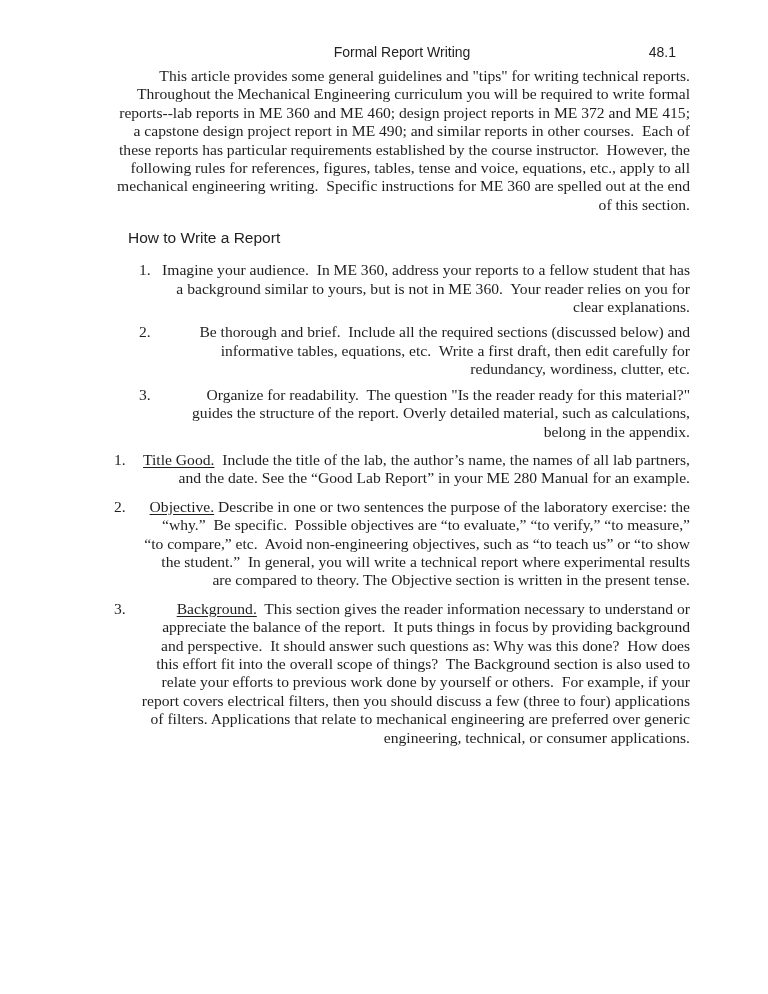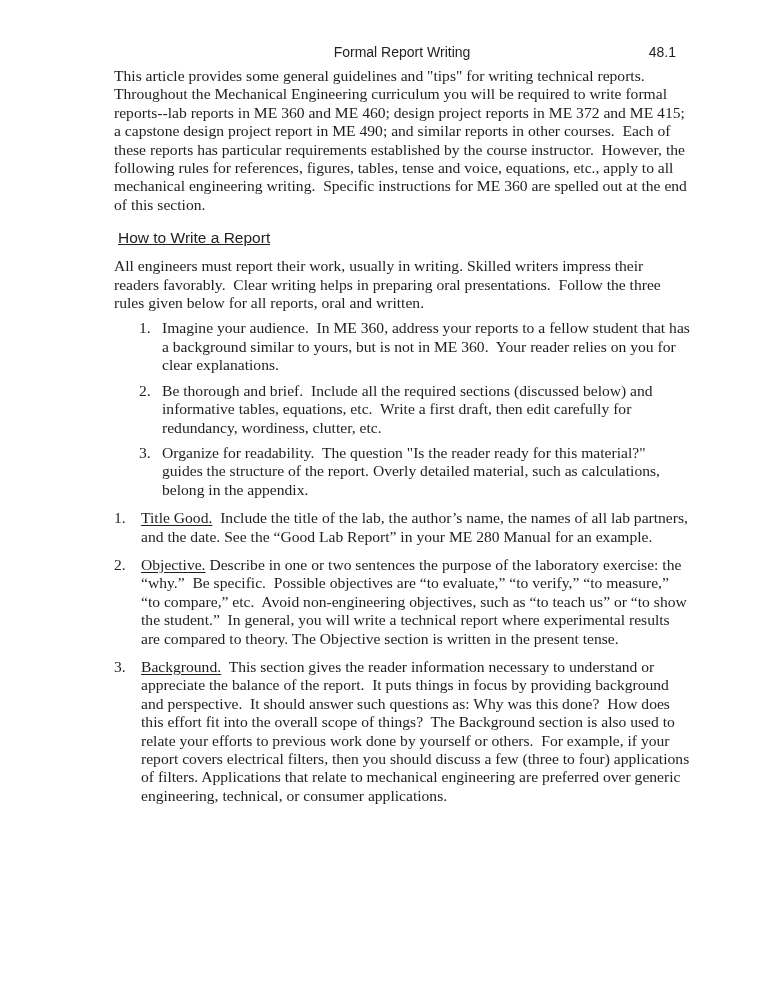--- a/index.html
+++ b/index.html
@@ -42,30 +42,30 @@
     font-size: 19px;
     line-height: 22px;
     font-weight: bold;
     color: #111;
   }
   .para {
     margin: 0;
     font-size: 15.6px;
     line-height: 18.4px;
     white-space: pre-wrap;
+    text-align: right;
   }
   .intro { margin-top: 7px; }
   .shead {
-    margin: 4px;
+    margin: 14px;
     font-family: "Liberation Sans", sans-serif;
     font-size: 15.5px;
     line-height: 18px;
     font-weight: normal;
     color: #222;
-    text-decoration: underline;
   }
   .h-howto { margin-top: 15px; }
   .p-howto { margin-top: 10px; }
   .h-sections { margin-top: 16px; }
   .li {
     display: flex;
     align-items: flex-start;
   }
   .rule { margin-top: 7px; padding-left: 25px; }
   .rule .num { width: 23px; flex: none; }
@@ -88,21 +88,20 @@
     <div class="running-header">
       <span>Formal Report Writing</span>
       <span class="page-num">48.1</span>
     </div>
 
 
     <p class="para intro">This article provides some general guidelines and "tips" for writing technical reports.  Throughout the Mechanical Engineering curriculum you will be required to write formal reports--lab reports in ME 360 and ME 460; design project reports in ME 372 and ME 415; a capstone design project report in ME 490; and similar reports in other courses.  Each of these reports has particular requirements established by the course instructor.  However, the following rules for references, figures, tables, tense and voice, equations, etc., apply to all mechanical engineering writing.  Specific instructions for ME 360 are spelled out at the end of this section.</p>
 
     <h2 class="shead h-howto">How to Write a Report</h2>
 
-    <p class="para p-howto">All engineers must report their work, usually in writing. Skilled writers impress their readers favorably.  Clear writing helps in preparing oral presentations.  Follow the three rules given below for all reports, oral and written.</p>
 
     <div>
       <div class="li rule">
         <span class="num">1.</span>
         <p class="para li-text">Imagine your audience.  In ME 360, address your reports to a fellow student that has a background similar to yours, but is not in ME 360.  Your reader relies on you for clear explanations.</p>
       </div>
       <div class="li rule">
         <span class="num">2.</span>
         <p class="para li-text">Be thorough and brief.  Include all the required sections (discussed below) and informative tables, equations, etc.  Write a first draft, then edit carefully for redundancy, wordiness, clutter, etc.</p>
       </div>

